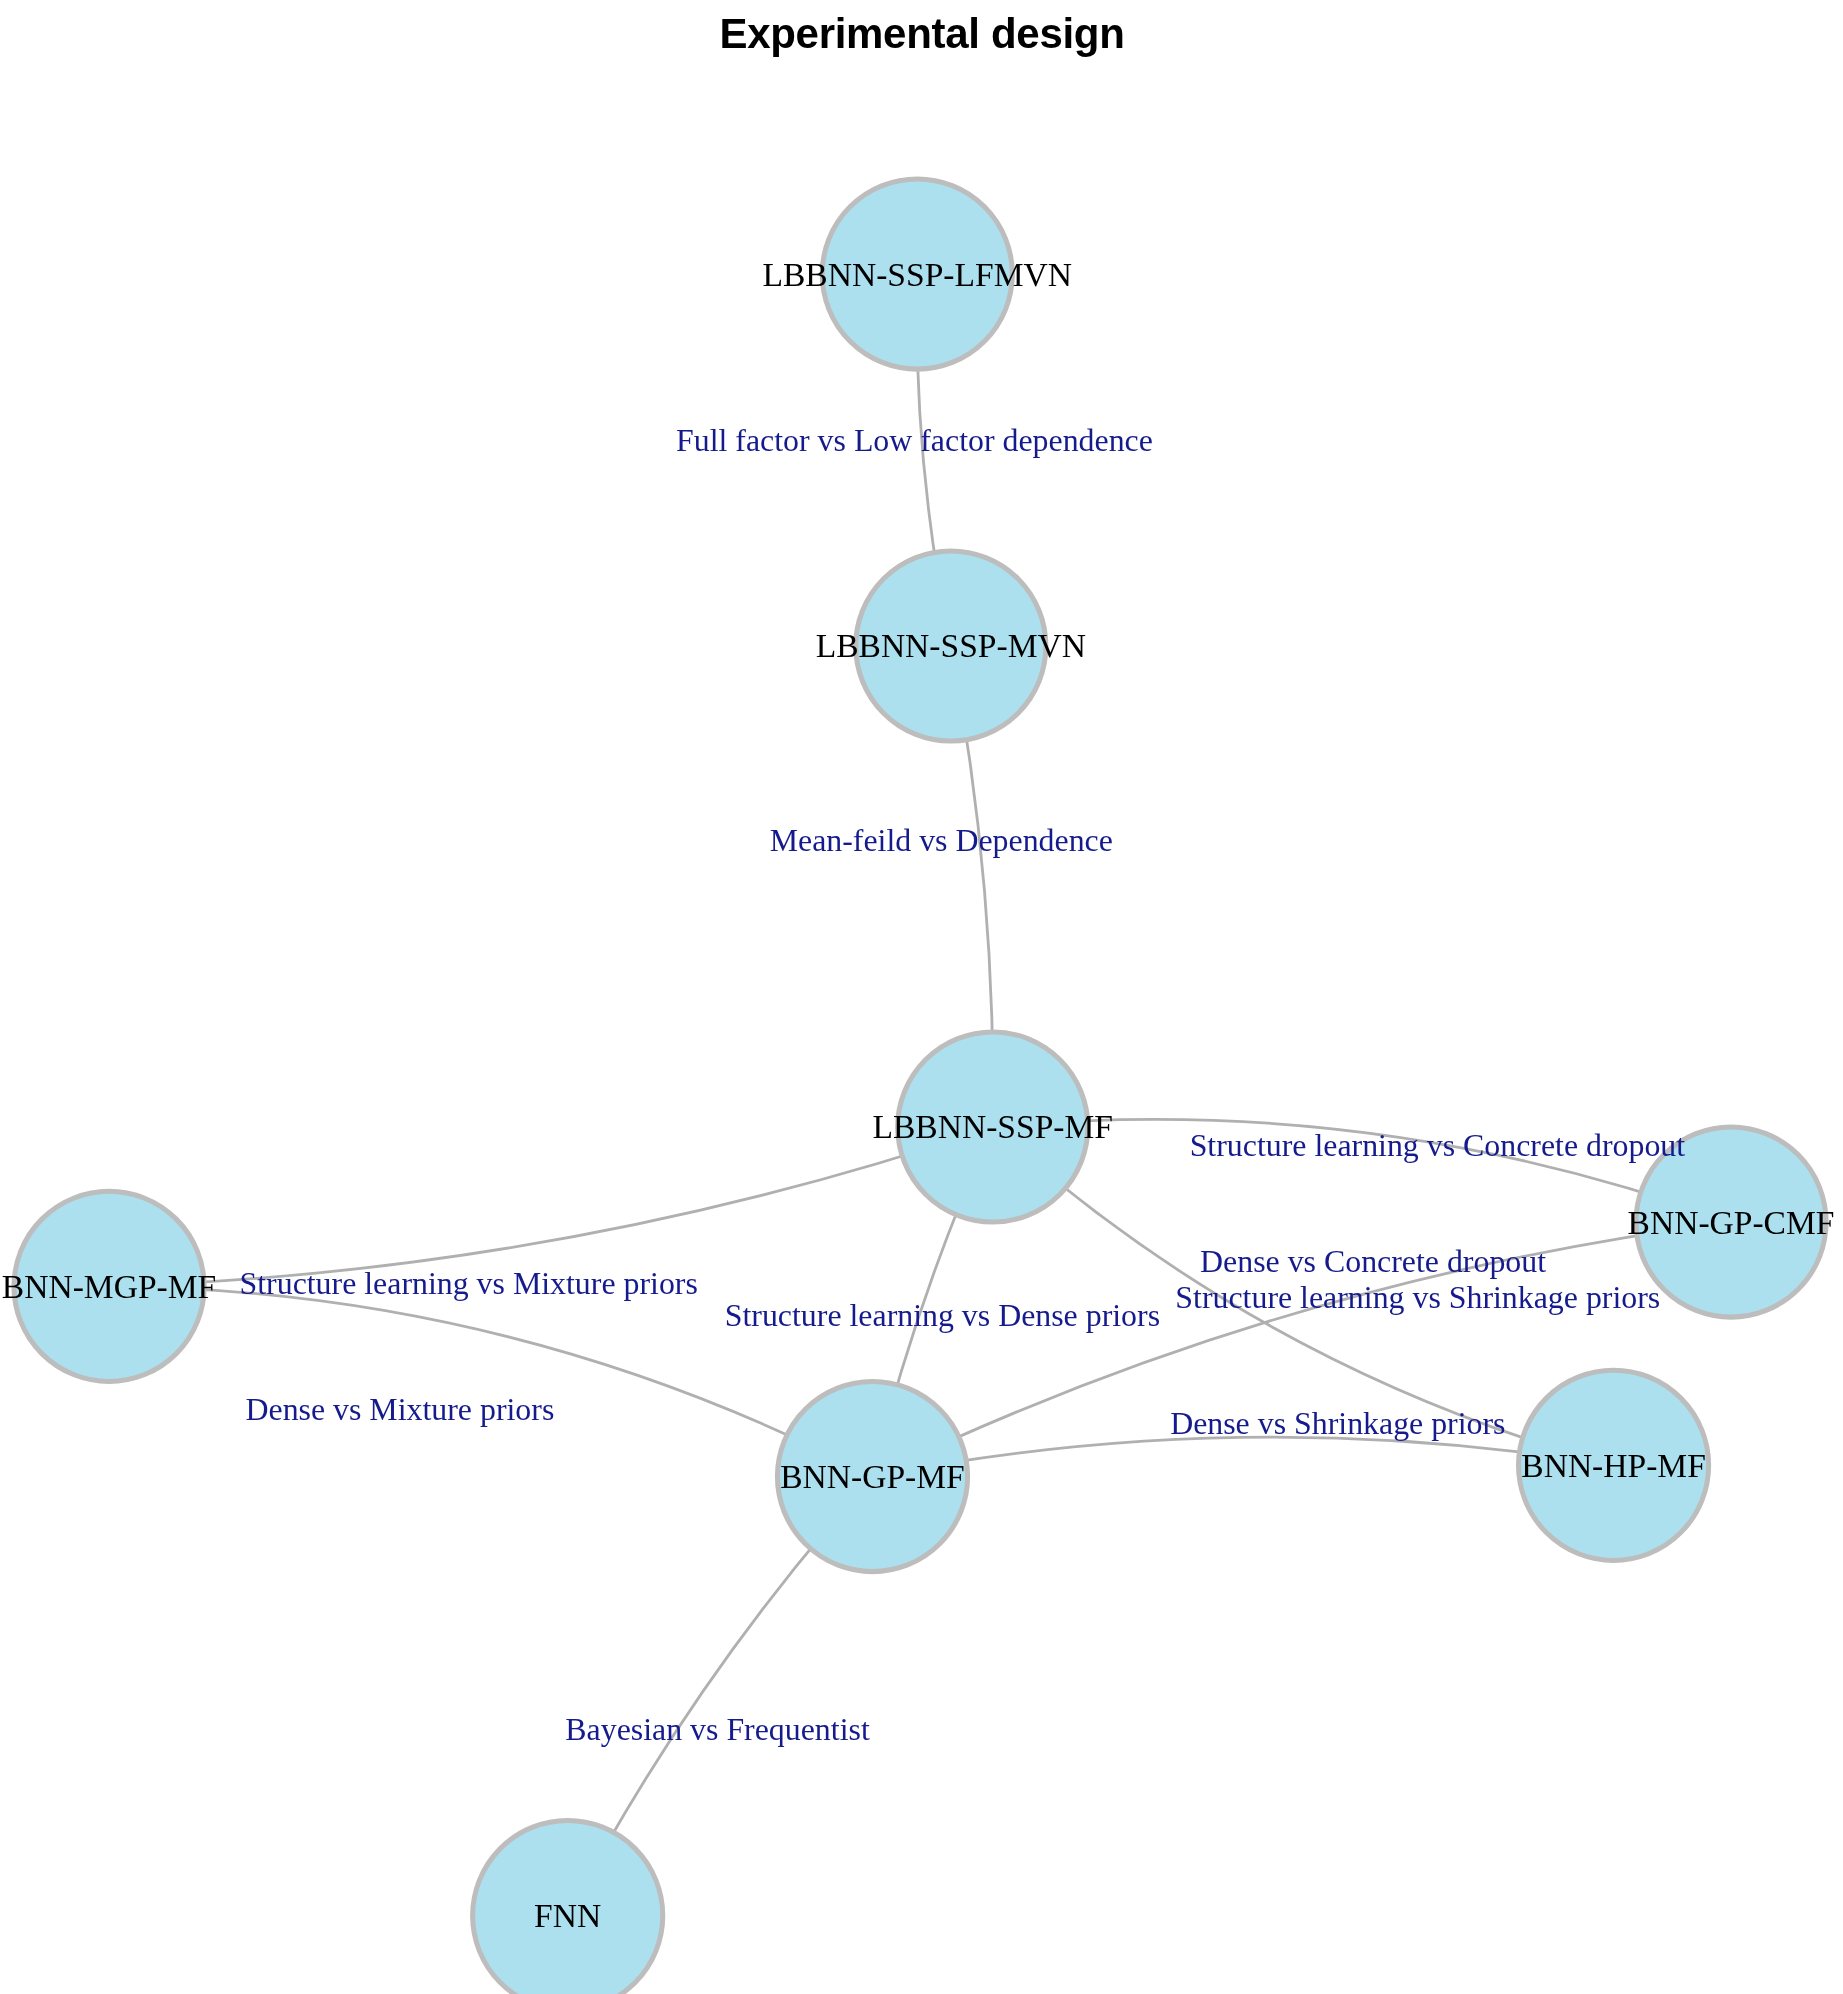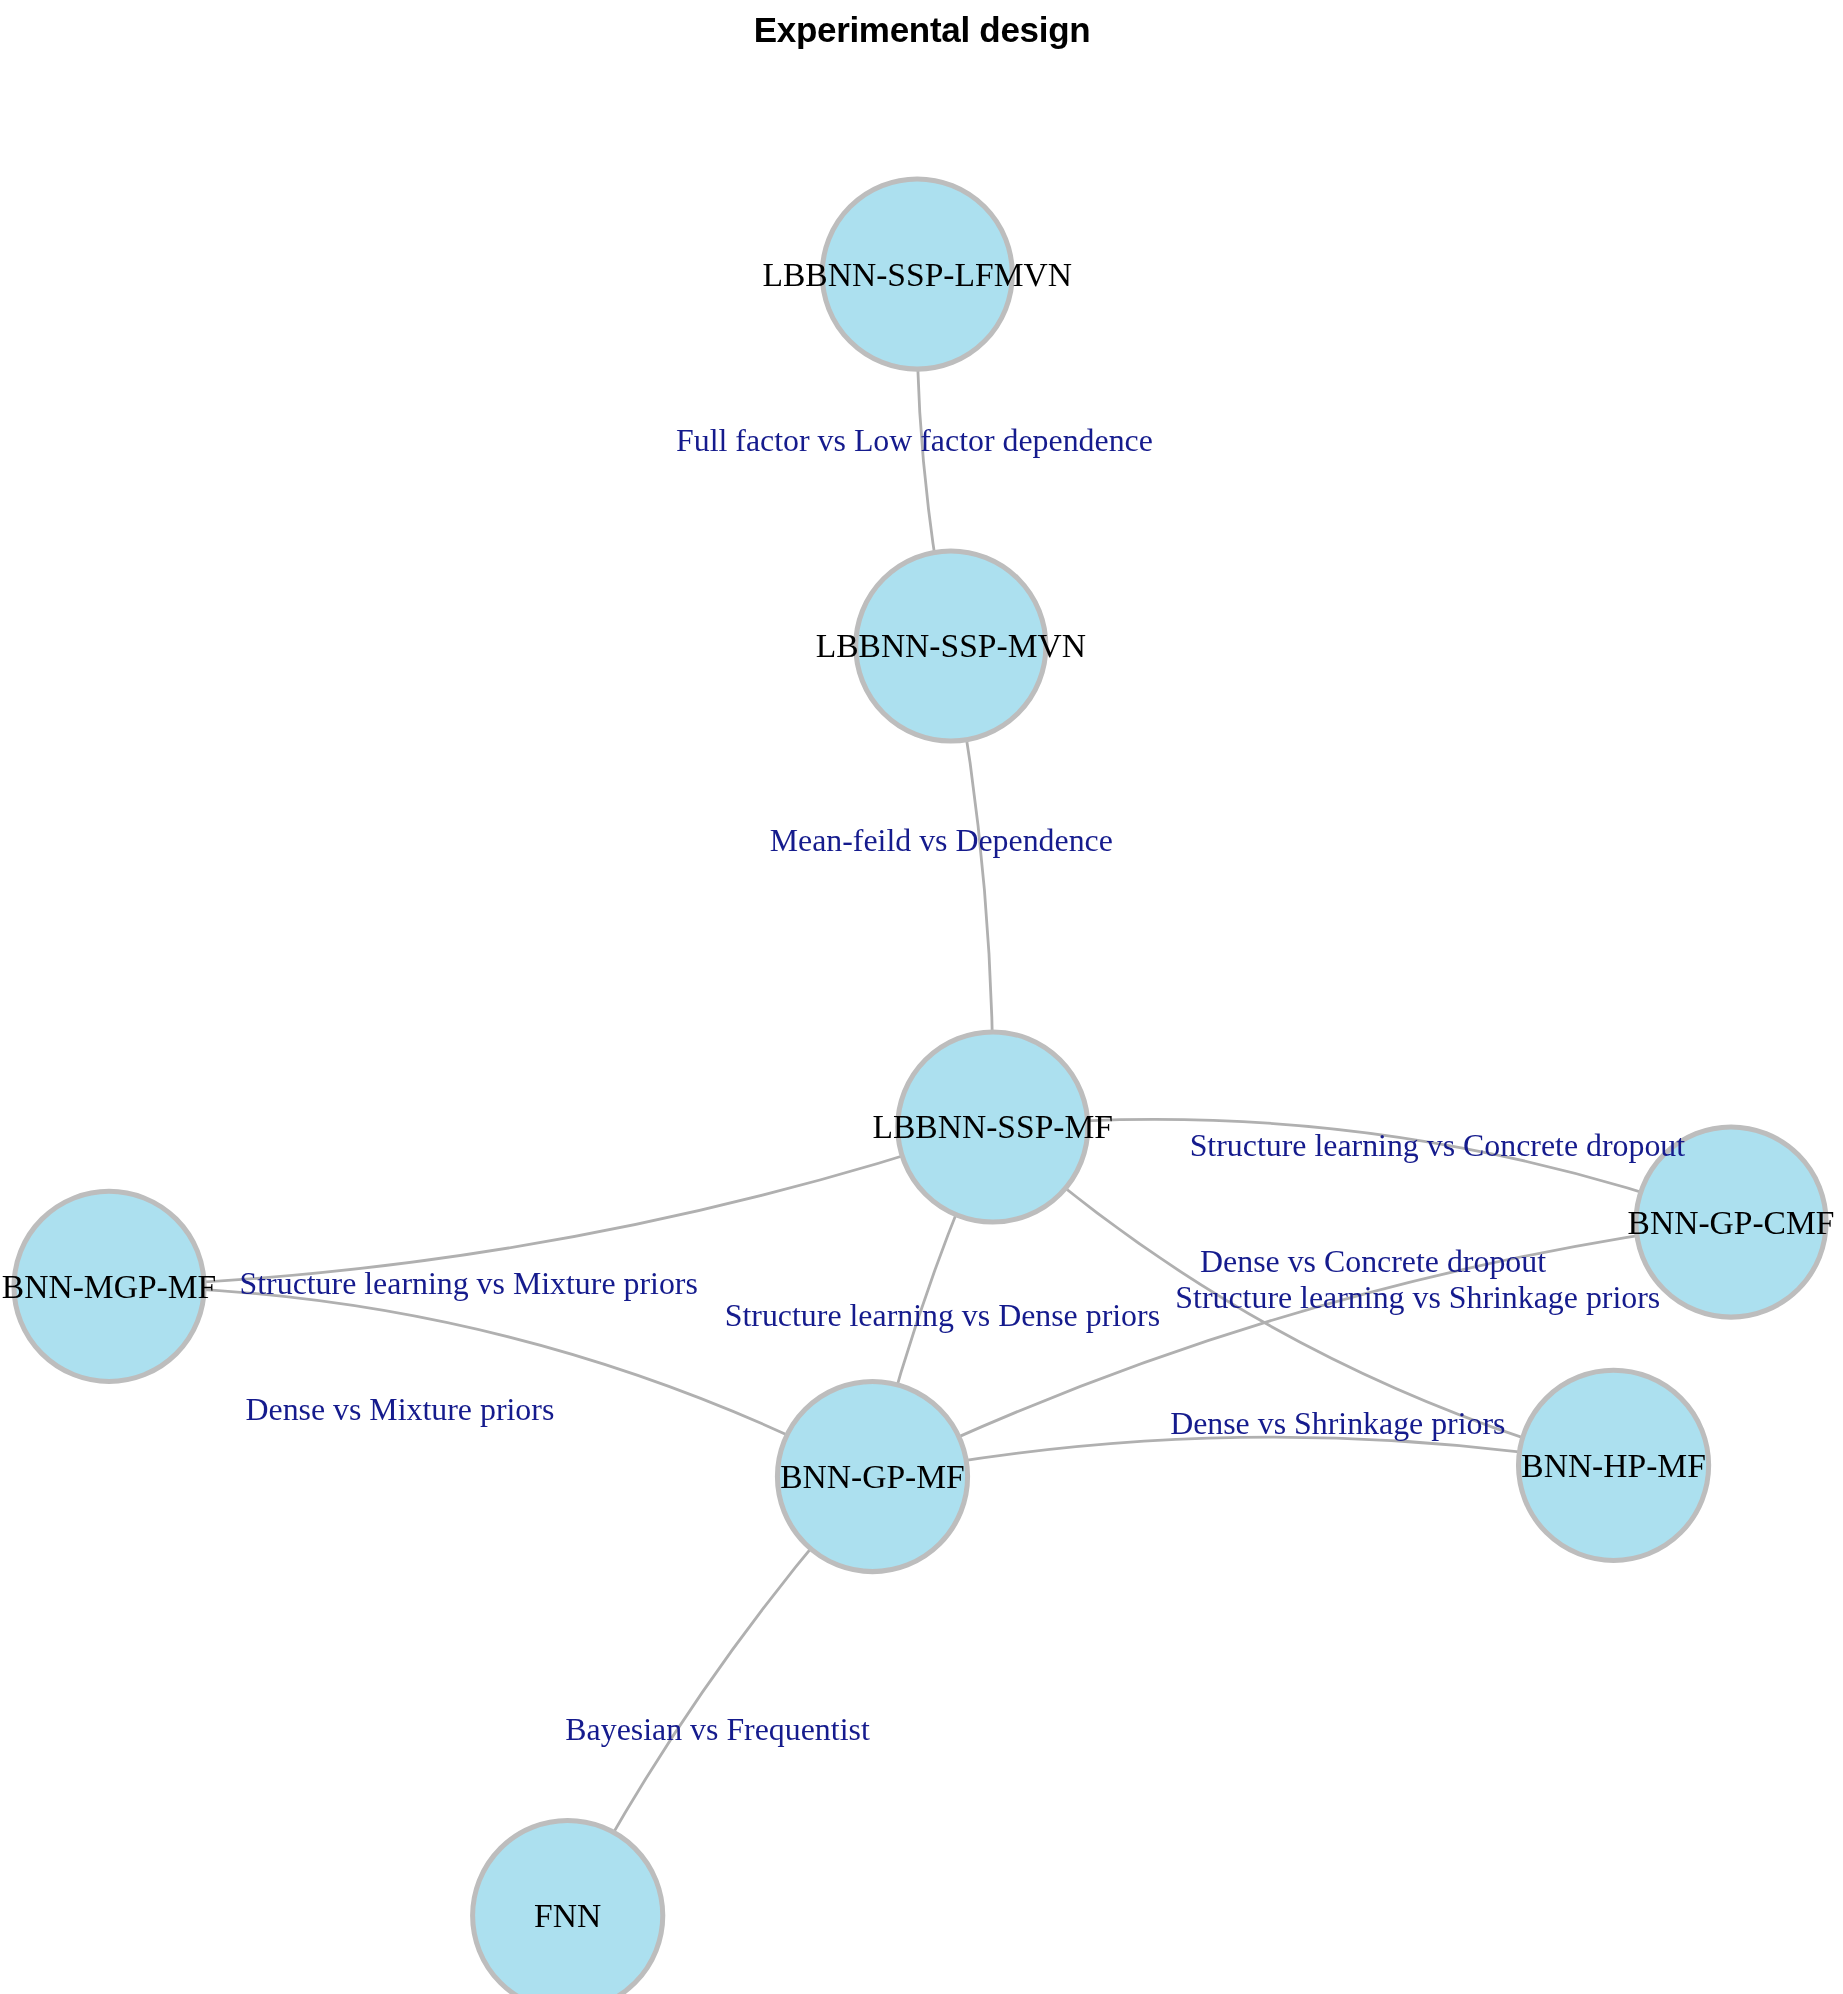--- a/index.html
+++ b/index.html
@@ -15,21 +15,21 @@
     overflow: hidden;
   }
   #graph-title {
     position: absolute;
     top: 0;
     left: 0;
     width: 1844px;
     text-align: center;
     font-family: "Liberation Sans", sans-serif;
     font-weight: bold;
-    font-size: 35px;
+    font-size: 42px;
     color: #000000;
     padding-top: 10px;
     letter-spacing: -0.3px;
   }
   #network-canvas {
     position: absolute;
     top: 0;
     left: 0;
     width: 1844px;
     height: 1995px;

